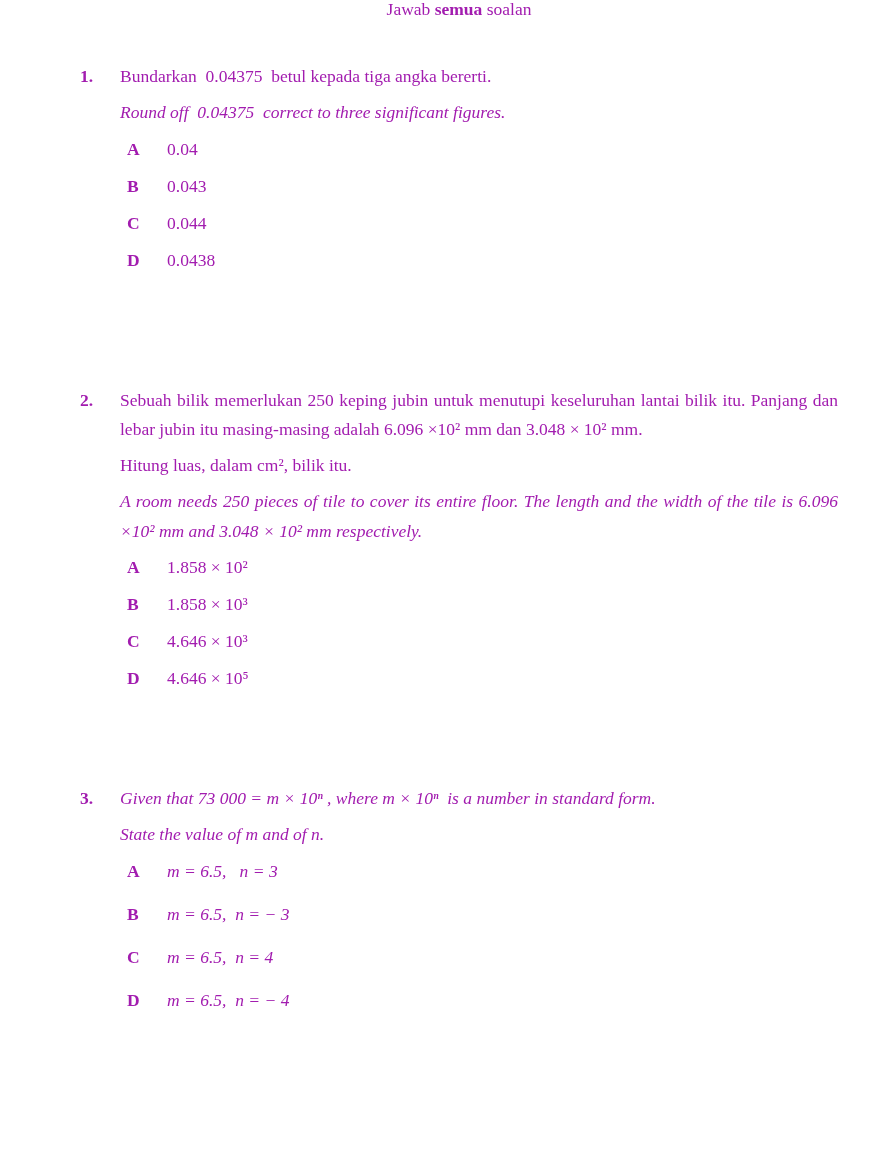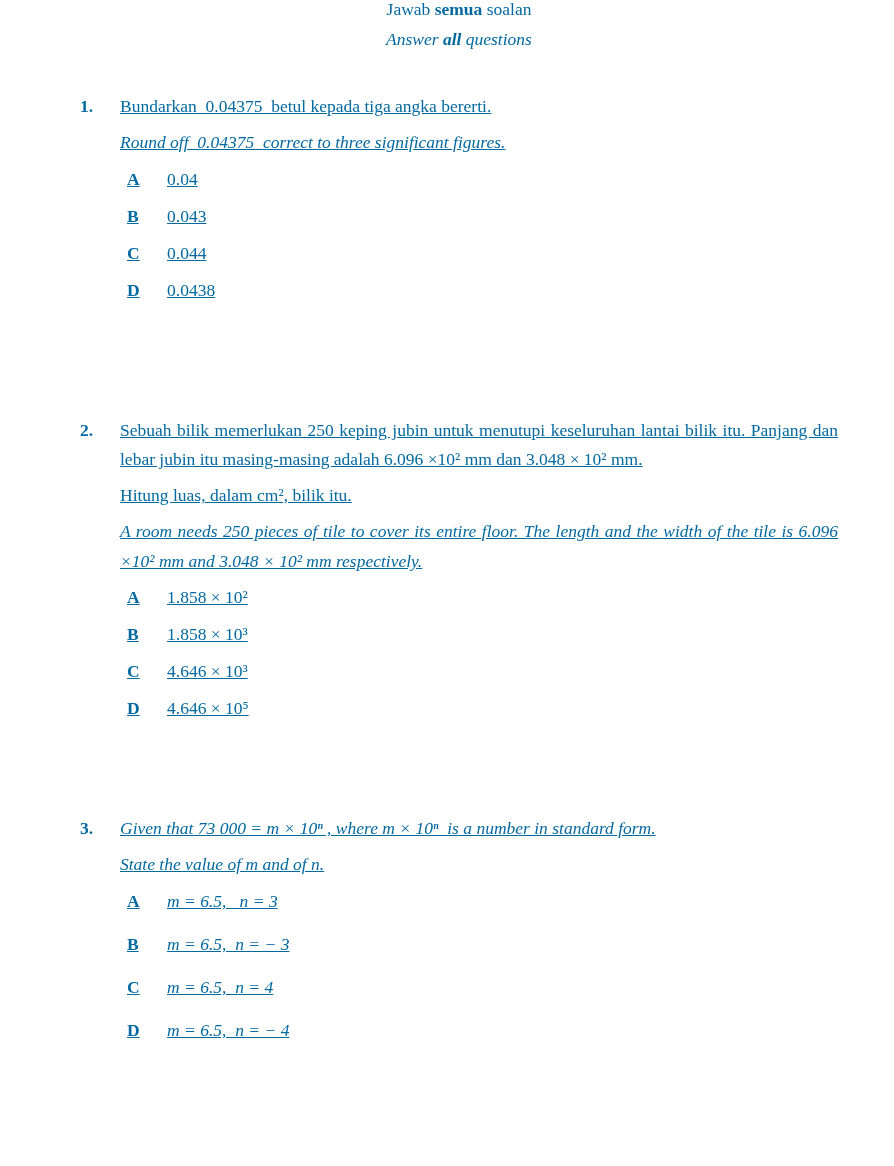--- a/index.html
+++ b/index.html
@@ -1,21 +1,21 @@
 <!DOCTYPE html>
 <html><head>
 <meta charset="utf-8">
 <style>
   * { margin: 0; padding: 0; box-sizing: border-box; }
   html, body { background: #ffffff; }
   .page {
     width: 894px;
     height: 1166px;
     background: #ffffff;
-    color: #0369a1;
+    color: #a21caf;
     font-family: "Liberation Serif", "DejaVu Serif", serif;
     font-size: 17.5px;
     padding: 0 56px 0 80px;
     overflow: hidden;
     position: relative;
   }
   .header {
     text-align: center;
     margin-top: -6px;
     line-height: 1.72;
@@ -28,21 +28,21 @@
   }
   .q1 { margin-top: 38px; }
   .q2 { margin-top: 104px; }
   .q3 { margin-top: 84px; }
   .qnum {
     width: 40px;
     flex-shrink: 0;
     font-weight: bold;
     line-height: 1.7;
   }
-  .qbody { flex: 1 1 auto; min-width: 0; text-decoration: underline; }
+  .qbody { flex: 1 1 auto; min-width: 0; }
   .qline {
     line-height: 1.7;
     margin-bottom: 6px;
     white-space: pre-wrap;
   }
   .qline.justify {
     text-align: justify;
     white-space: normal;
   }
   .options { margin-top: 6px; }
@@ -62,21 +62,20 @@
   .option .value { white-space: pre-wrap; }
   .options-math .value { font-style: italic; }
 </style>
 </head>
 <body>
 
 <div class="page">
 
   <div class="header">
     <p><span>Jawab </span><span class="bold">semua</span><span> soalan</span></p>
-    <p class="italic"><span>Answer </span><span class="bold">all</span><span> questions</span></p>
   </div>
 
   <section class="question q1">
     <div class="qnum">1.</div>
     <div class="qbody">
       <p class="qline">Bundarkan  0.04375  betul kepada tiga angka bererti.</p>
       <p class="qline italic">Round off  0.04375  correct to three significant figures.</p>
       <div class="options">
         <div class="option">
           <span class="letter">A</span>

